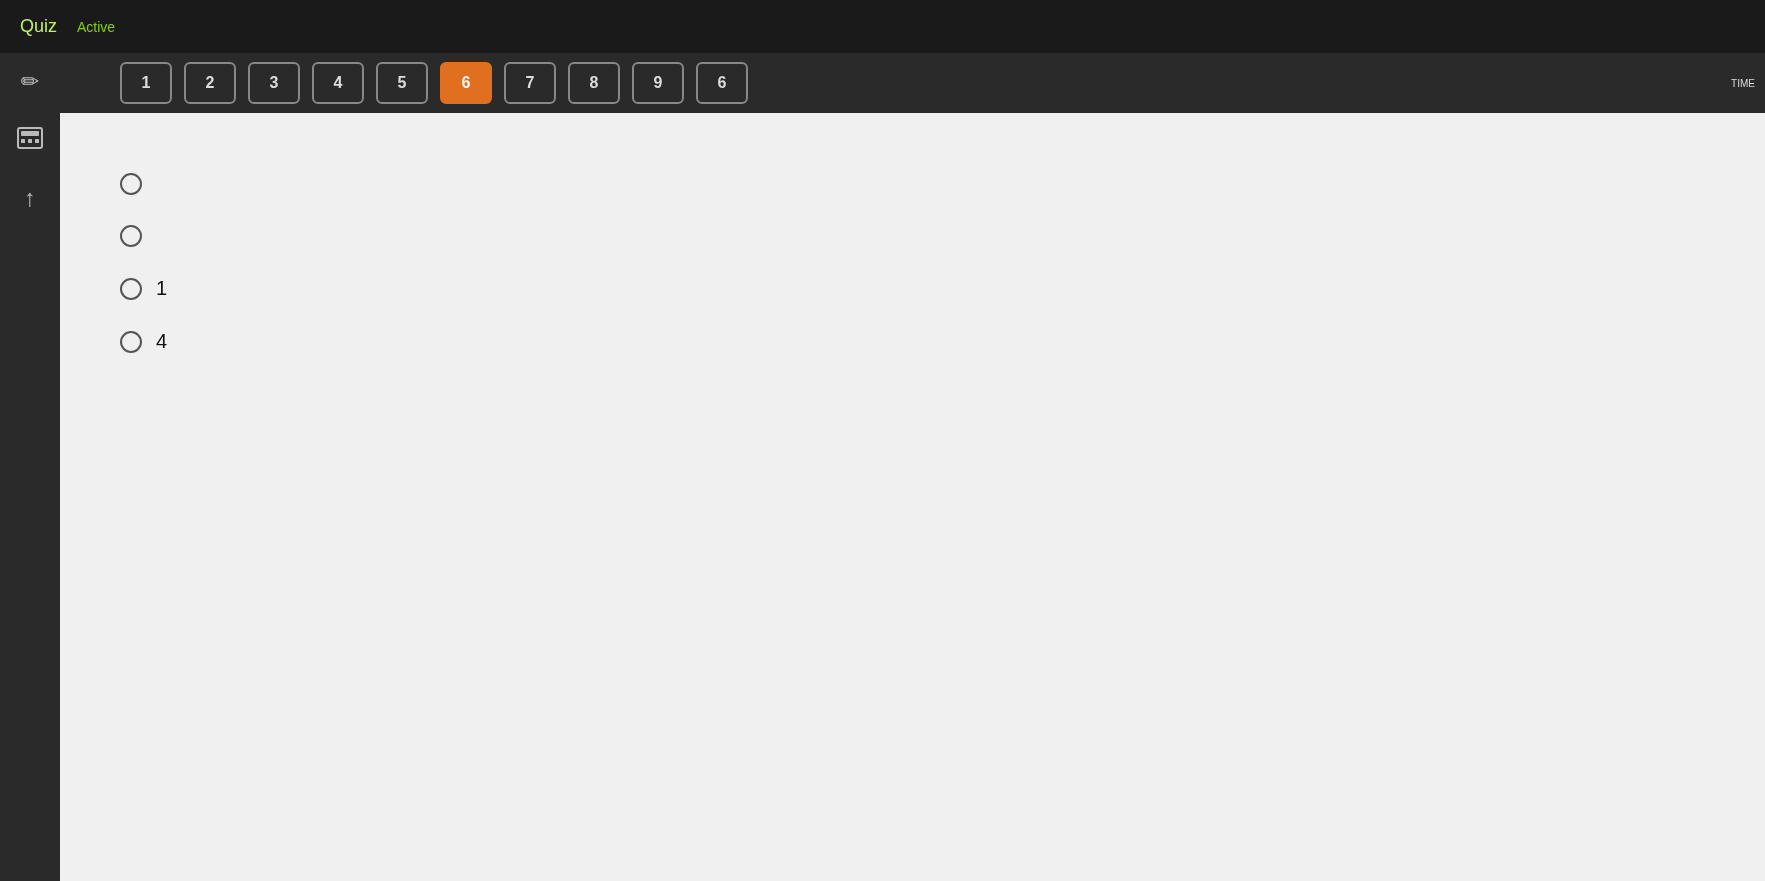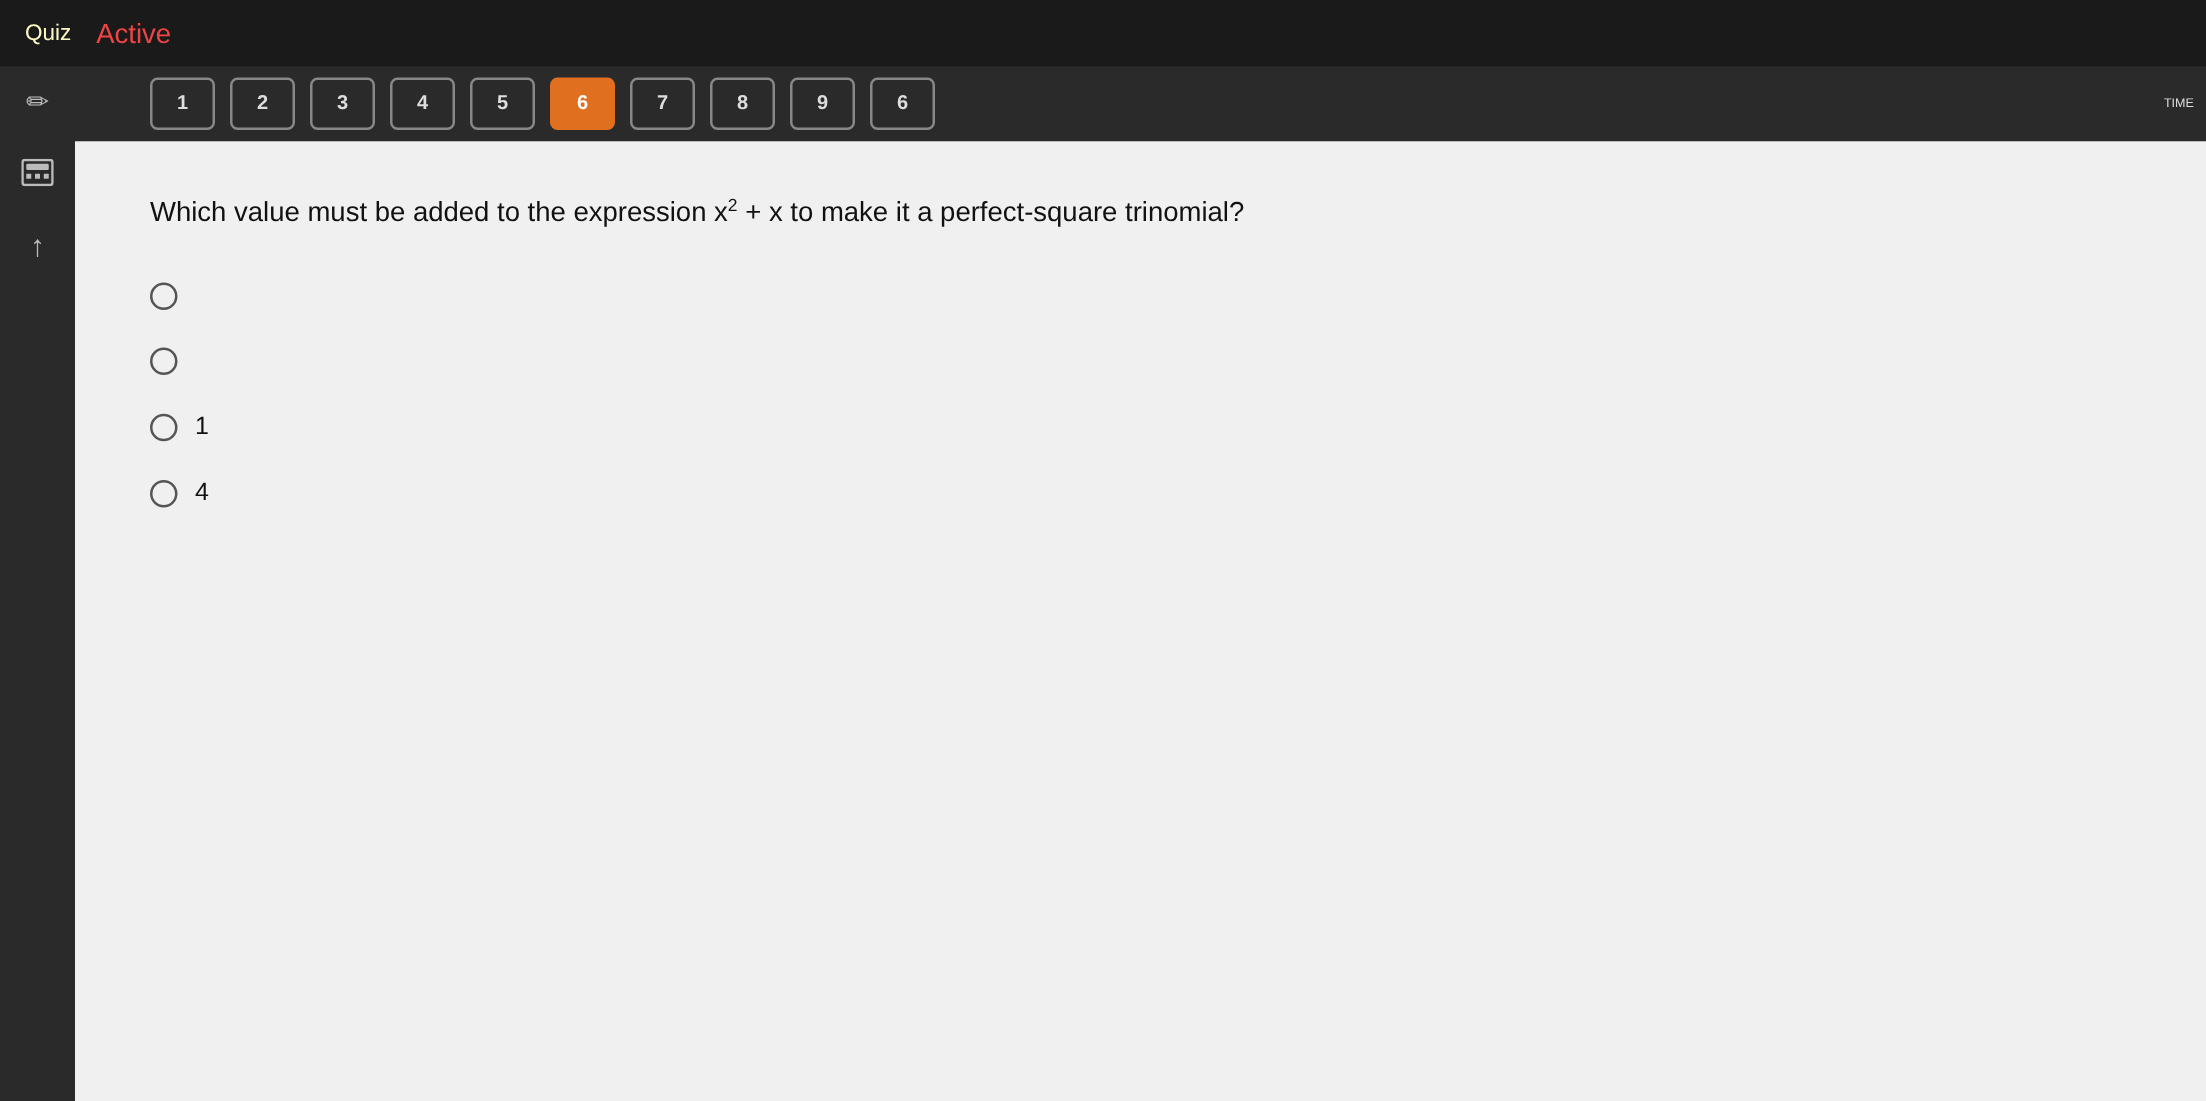--- a/index.html
+++ b/index.html
@@ -16,28 +16,28 @@
       width: 100%;
       height: 53px;
       background: #1a1a1a;
       display: flex;
       align-items: center;
       padding: 0 10px;
       gap: 20px;
     }
 
     .top-bar-title {
-      color: #fef9c3;
+      color: #bef264;
       font-size: 18px;
       margin-left: 10px;
     }
 
     .top-bar-status {
-      color: #ef4444;
-      font-size: 22px;
+      color: #84cc16;
+      font-size: 14px;
     }
 
     .question-nav-bar {
       width: 100%;
       height: 60px;
       background: #2a2a2a;
       display: flex;
       align-items: center;
       padding: 0 60px;
       gap: 12px;
@@ -198,23 +198,20 @@
   <button class="nav-btn">5</button>
   <button class="nav-btn active">6</button>
   <button class="nav-btn">7</button>
   <button class="nav-btn">8</button>
   <button class="nav-btn">9</button>
   <button class="nav-btn">6</button>
   <span class="time-label" style="position:absolute;right:10px;top:50%;transform:translateY(-50%);">TIME</span>
 </div>
 
 <div class="main-content">
-  <div class="question-text">
-    Which value must be added to the expression x<sup>2</sup> + x to make it a perfect-square trinomial?
-  </div>
 
   <div class="options-list">
 
     <label class="option-item">
       <span class="radio-circle"></span>
       <span class="option-label"></span>
     </label>
 
     <label class="option-item">
       <span class="radio-circle"></span>

